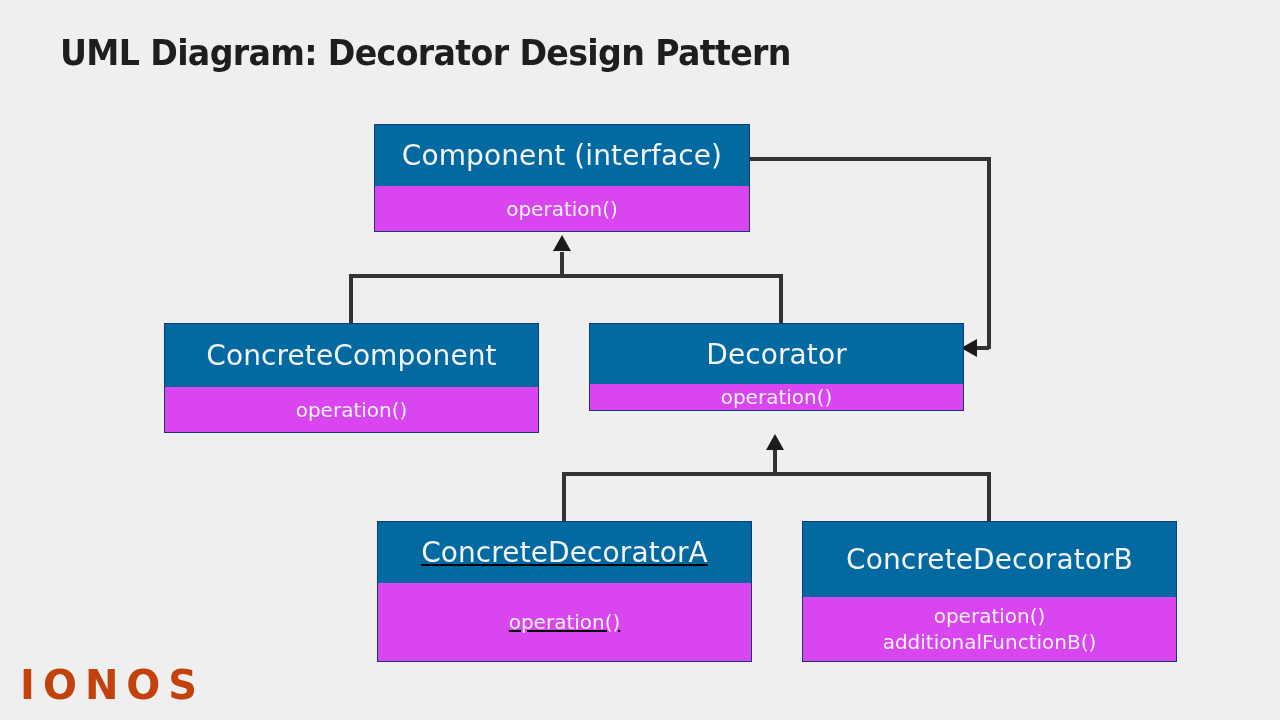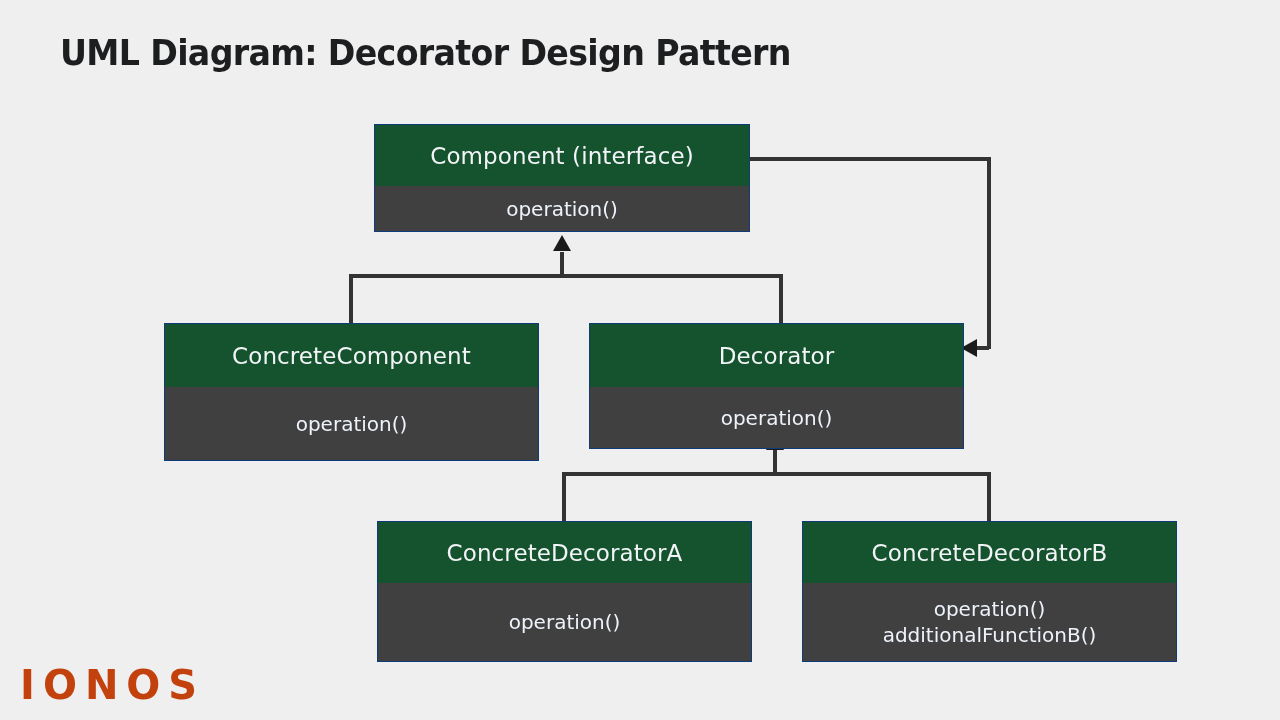--- a/index.html
+++ b/index.html
@@ -41,33 +41,33 @@
   
   .uml-class {
     position: absolute;
     box-sizing: border-box;
     border: 1px solid #0f3b7a;
     display: flex;
     flex-direction: column;
     z-index: 3;
   }
   .uml-header {
-    background: #14532d;
+    background: #0369a1;
     color: #f2f4f8;
     display: flex;
     align-items: center;
     justify-content: center;
-    font-size: 23px;
+    font-size: 28px;
     font-weight: 400;
     letter-spacing: 0.1px;
     box-sizing: border-box;
     width: 100%;
   }
   .uml-body {
-    background: #404040;
+    background: #d946ef;
     color: #eef3fb;
     flex: 1 1 auto;
     display: flex;
     flex-direction: column;
     align-items: center;
     justify-content: center;
     font-size: 20px;
     line-height: 26px;
     box-sizing: border-box;
     width: 100%;
@@ -75,31 +75,31 @@
   .uml-body .member {
     display: block;
     text-align: center;
     white-space: nowrap;
   }
 
   
   #class-component      { left: 374px; top: 108px;  width: 376px; height: 108px; }
   #class-component .uml-header { height: 61px; }
 
-  #class-concretecomponent { left: 164px; top: 307px; width: 375px; height: 138px; }
+  #class-concretecomponent { left: 164px; top: 307px; width: 375px; height: 110px; }
   #class-concretecomponent .uml-header { height: 63px; }
 
-  #class-decorator      { left: 589px; top: 307px; width: 375px; height: 126px; }
+  #class-decorator      { left: 589px; top: 307px; width: 375px; height: 88px; }
   #class-decorator .uml-header { height: 63px; }
 
-  #class-concretedecoratora { left: 377px; top: 505px; width: 375px; height: 141px; }
+  #class-concretedecoratora { left: 377px; top: 505px; width: 375px; height: 141px; text-decoration: underline; }
   #class-concretedecoratora .uml-header { height: 61px; }
 
   #class-concretedecoratorb { left: 802px; top: 505px; width: 375px; height: 141px; }
-  #class-concretedecoratorb .uml-header { height: 61px; }
+  #class-concretedecoratorb .uml-header { height: 75px; }
 
   
   .conn {
     position: absolute;
     background: #333333;
     z-index: 1;
   }
   .conn-h { height: 4px; }
   .conn-v { width: 4px; }
 

